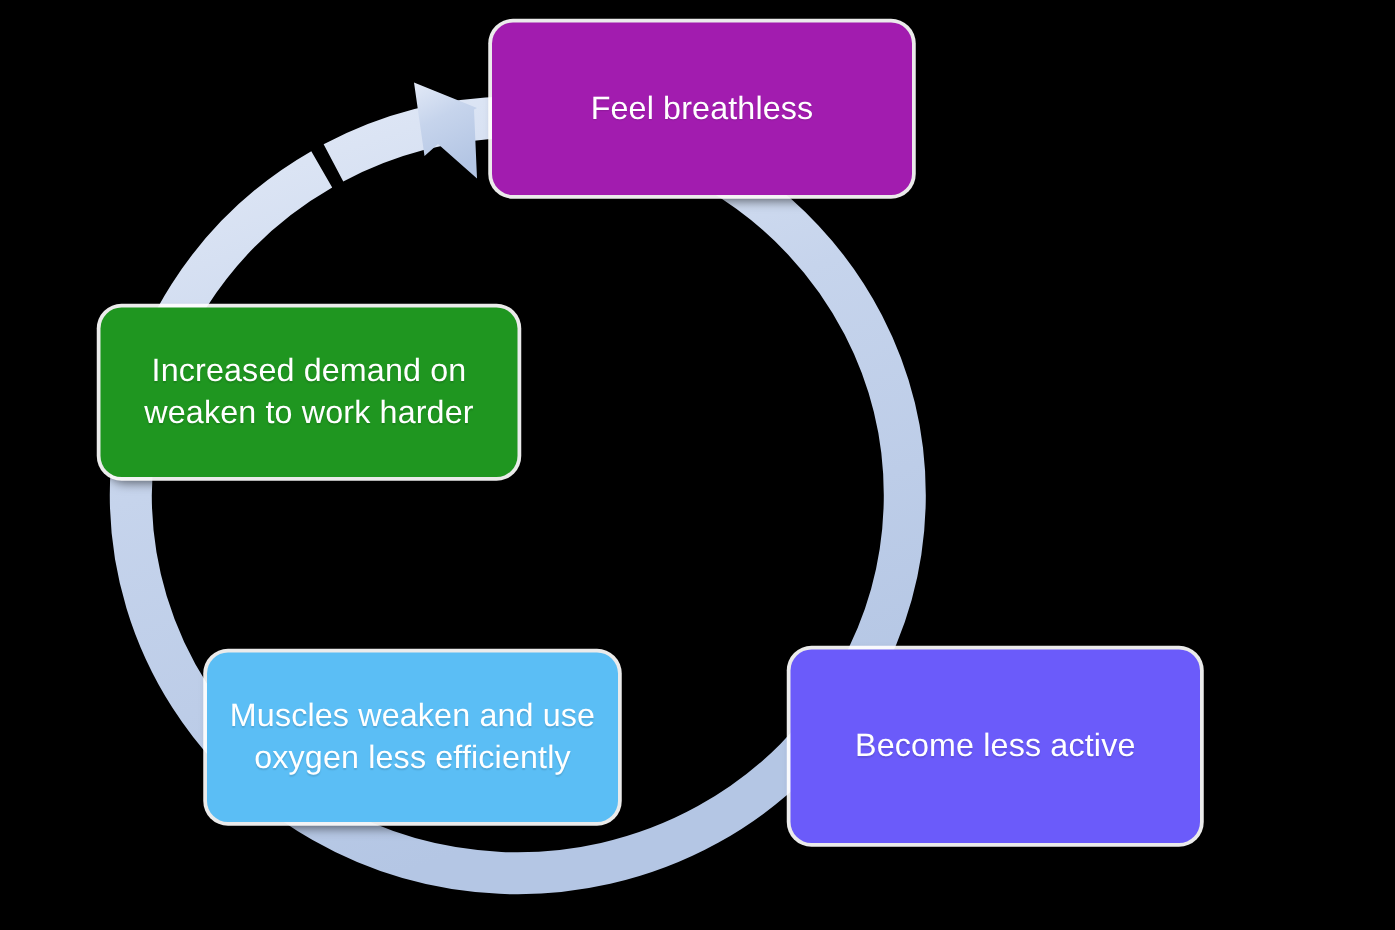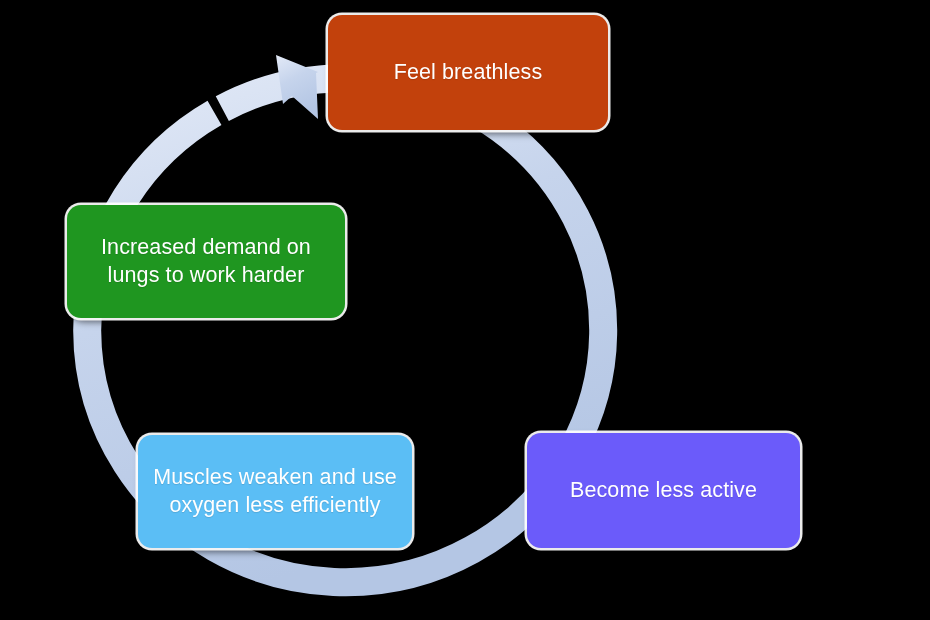--- a/index.html
+++ b/index.html
@@ -47,21 +47,21 @@
     font-weight: 400;
     letter-spacing: 0.1px;
     color: #ffffff;
     padding: 0 10px;
     white-space: pre-line;
     text-shadow: 0 1px 1px rgba(0,0,0,0.12);
   }
   
   #node-feel-breathless   { left: 328px; top: 15px;  width: 280px; height: 115px; }
   #node-avoid-activities  { left: 600px; top: 204px; width: 272px; height: 114px; }
-  #node-become-less-active{ left: 527px; top: 433px; width: 273px; height: 115px; }
+  #node-become-less-active{ left: 527px; top: 433px; width: 273px; height: 129px; }
   #node-muscles-weaken    { left: 138px; top: 435px; width: 274px; height: 113px; }
   #node-increased-demand  { left: 67px;  top: 205px; width: 278px; height: 113px; }
 </style>
 </head>
 <body>
 
 <div id="stage">
 
   <svg id="ring-layer" viewBox="0 0 930 620" width="930" height="620" xmlns="http://www.w3.org/2000/svg" aria-hidden="true">
     <defs>
@@ -89,32 +89,32 @@
       <path d="M 276 55
                L 318 72
                L 316 73
                L 318 119
                L 292 96
                L 283 104
                Z" fill="url(#ringGrad)"></path>
     </g>
   </svg>
 
-  <div class="node" id="node-feel-breathless" style="background: #c2410c; color: rgb(255, 255, 255);">
+  <div class="node" id="node-feel-breathless" style="background: #a21caf; color: rgb(255, 255, 255);">
     <span class="node-label">Feel breathless</span>
   </div>
 
 
   <div class="node" id="node-become-less-active" style="background: rgb(107, 91, 250); color: rgb(255, 255, 255);">
     <span class="node-label">Become less active</span>
   </div>
 
   <div class="node" id="node-muscles-weaken" style="background: rgb(91, 190, 245); color: rgb(255, 255, 255);">
     <span class="node-label">Muscles weaken and use
 oxygen less efficiently</span>
   </div>
 
   <div class="node" id="node-increased-demand" style="background: rgb(31, 150, 32); color: rgb(255, 255, 255);">
     <span class="node-label">Increased demand on
-lungs to work harder</span>
+weaken to work harder</span>
   </div>
 
 </div>
 
 </body></html>

